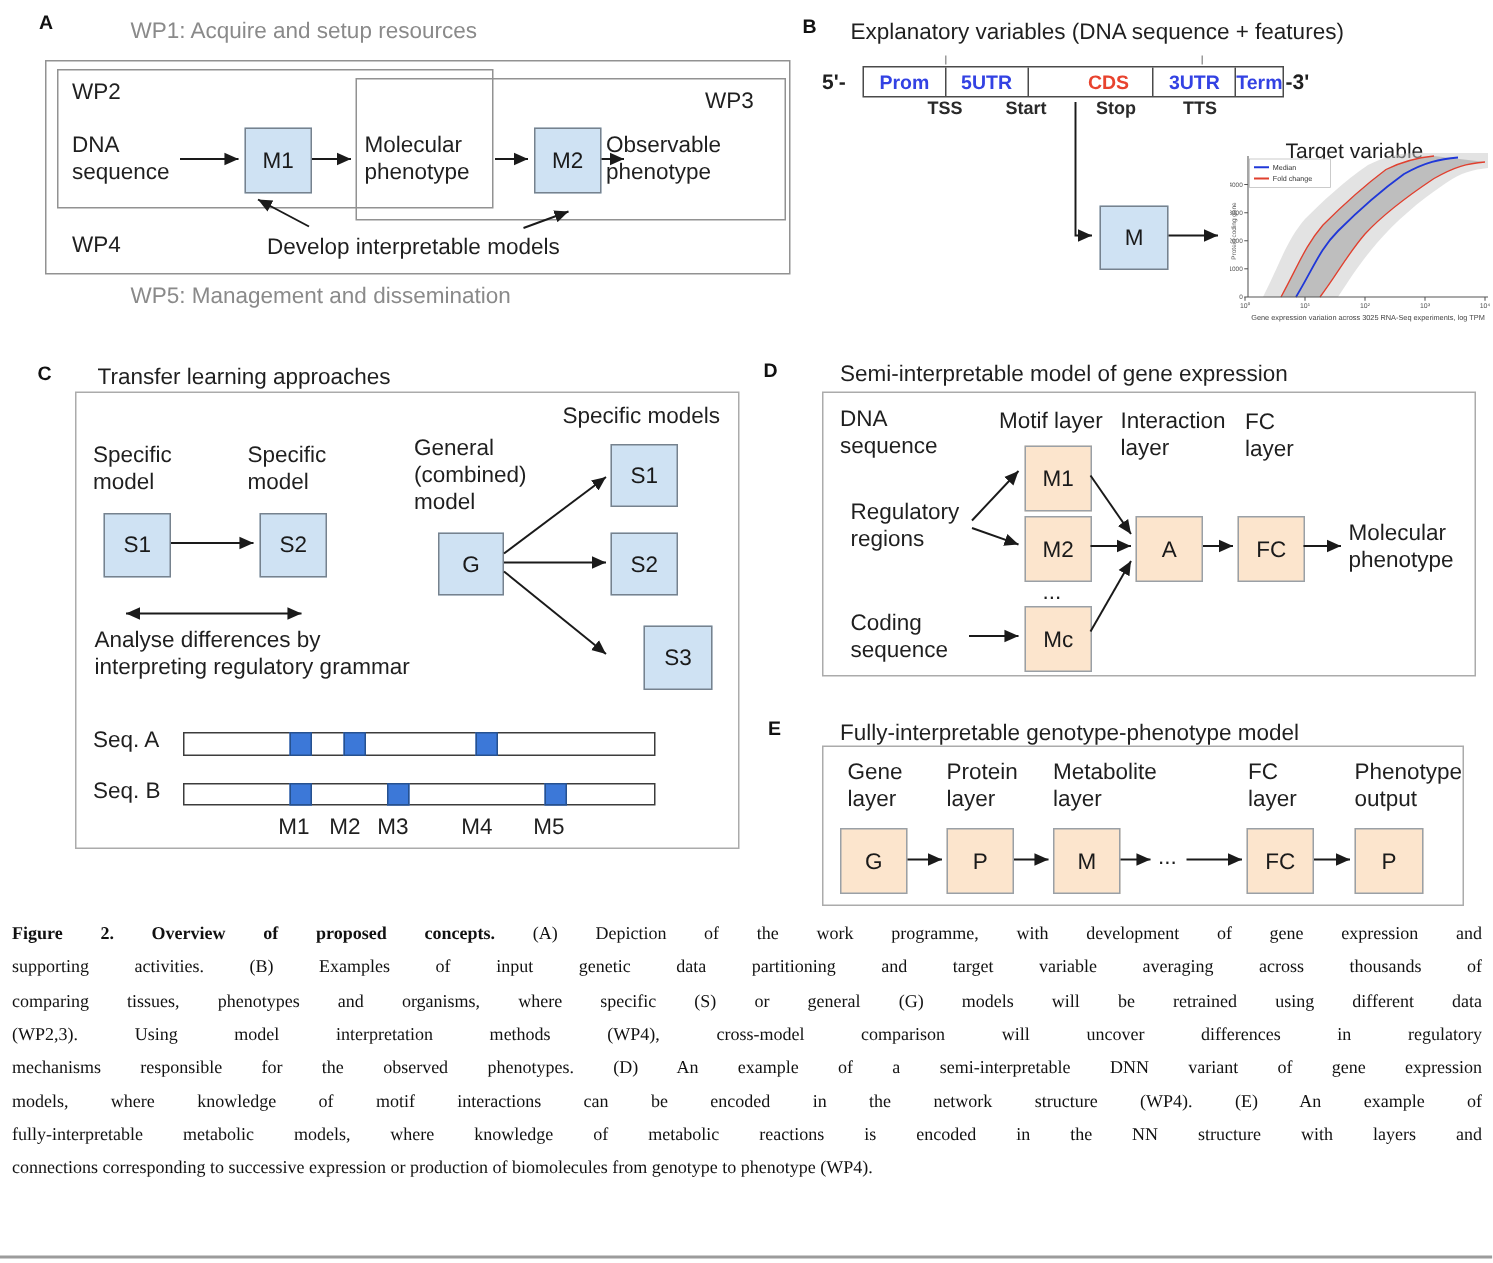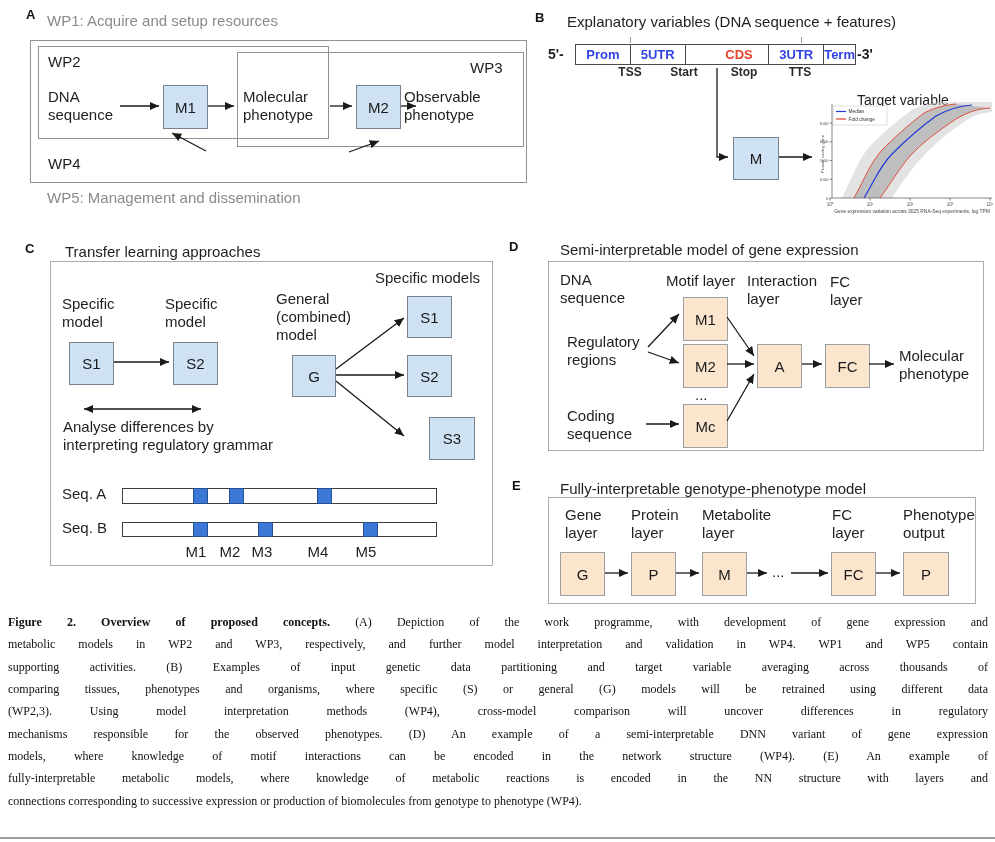--- a/index.html
+++ b/index.html
@@ -2,21 +2,21 @@
 <html><head>
 <meta charset="utf-8">
 <style>
   html,body{margin:0;padding:0;background:#fff;}
   .page{position:relative;width:995px;height:842px;background:#fff;overflow:hidden;
         font-family:"Liberation Sans",sans-serif;color:#1a1a1a;}
   .abs{position:absolute;}
   .lbl{font-size:13px;font-weight:700;color:#111;}
   .t15{font-size:15px;line-height:18px;color:#1f1f1f;}
   .t14{font-size:14px;line-height:17px;color:#1f1f1f;}
-  .gray{color:#8a8a8a;}
+  .gray{color:#8a8a8a;margin-left:40px;}
   .pre{white-space:pre-line;}
   .obox{border:1.5px solid #929292;}
   .pbox{border:1.5px solid #ababab;}
   .bluebox{background:#cfe2f3;border:1.5px solid #76828e;display:flex;align-items:center;justify-content:center;font-size:15px;}
   .tanbox{background:#fce5cd;border:1.5px solid #9aa0a6;display:flex;align-items:center;justify-content:center;font-size:15px;}
   .ctr{transform:translateX(-50%);}
   .dnabar{display:flex;background:#fff;border:1.5px solid #4a4a4a;height:19px;}
   .dnaseg{display:flex;align-items:center;justify-content:center;font-size:13px;font-weight:600;border-left:1.5px solid #4a4a4a;}
   .dnaseg:first-child{border-left:none;}
   .segblue{color:#3342e3;}
@@ -50,20 +50,21 @@
 
   <div class="abs t15 pre" style="left:48px;top:88px">DNA
 sequence</div>
   <div class="abs bluebox" style="left:163px;top:85px;width:43px;height:42px">M1</div>
   <div class="abs t15 pre" style="left:243px;top:88px">Molecular
 phenotype</div>
   <div class="abs bluebox" style="left:356px;top:85px;width:43px;height:42px">M2</div>
   <div class="abs t15 pre" style="left:404px;top:88px">Observable
 phenotype</div>
 
+  <div class="abs t15" style="left:178px;top:156px">Develop interpretable models</div>
   <div class="abs t15 gray" style="left:47px;top:189px">WP5: Management and dissemination</div>
 
   <div class="abs lbl" style="left:535px;top:10px">B</div>
   <div class="abs t15" style="left:567px;top:13px">Explanatory variables (DNA sequence + features)</div>
 
   <div class="abs t14" style="left:548px;top:46px;font-weight:600">5'-</div>
   <div class="abs dnabar" style="left:575px;top:44px;width:279px">
     <div class="dnaseg segblue" style="width:55px">Prom</div>
     <div class="dnaseg segblue" style="width:55px">5UTR</div>
     <div class="dnaseg segred" style="width:60px">CDS</div>
@@ -269,21 +270,20 @@
         <line x1="676" y1="573" x2="699" y2="573" marker-end="url(#ah)"></line>
         <line x1="747" y1="573" x2="767" y2="573" marker-end="url(#ah)"></line>
         <line x1="791" y1="573" x2="828" y2="573" marker-end="url(#ah)"></line>
         <line x1="876" y1="573" x2="900" y2="573" marker-end="url(#ah)"></line>
       </g>
     </g>
   </svg>
 
   <div class="caption">
     <p class="jl"><b>Figure 2. Overview of proposed concepts.</b> <span>(A) Depiction of the work programme, with development of gene expression and</span></p>
-    <p class="jl">metabolic models in WP2 and WP3, respectively, and further model interpretation and validation in WP4. WP1 and WP5 contain</p>
     <p class="jl">supporting activities. (B) Examples of input genetic data partitioning and target variable averaging across thousands of</p>
     <p class="jl">comparing tissues, phenotypes and organisms, where specific (S) or general (G) models will be retrained using different data</p>
     <p class="jl">(WP2,3). Using model interpretation methods (WP4), cross-model comparison will uncover differences in regulatory</p>
     <p class="jl">mechanisms responsible for the observed phenotypes. (D) An example of a semi-interpretable DNN variant of gene expression</p>
     <p class="jl">models, where knowledge of motif interactions can be encoded in the network structure (WP4). (E) An example of</p>
     <p class="jl">fully-interpretable metabolic models, where knowledge of metabolic reactions is encoded in the NN structure with layers and</p>
     <p class="jl jl-last">connections corresponding to successive expression or production of biomolecules from genotype to phenotype (WP4).</p>
   </div>
 
   <div class="botline"></div>

